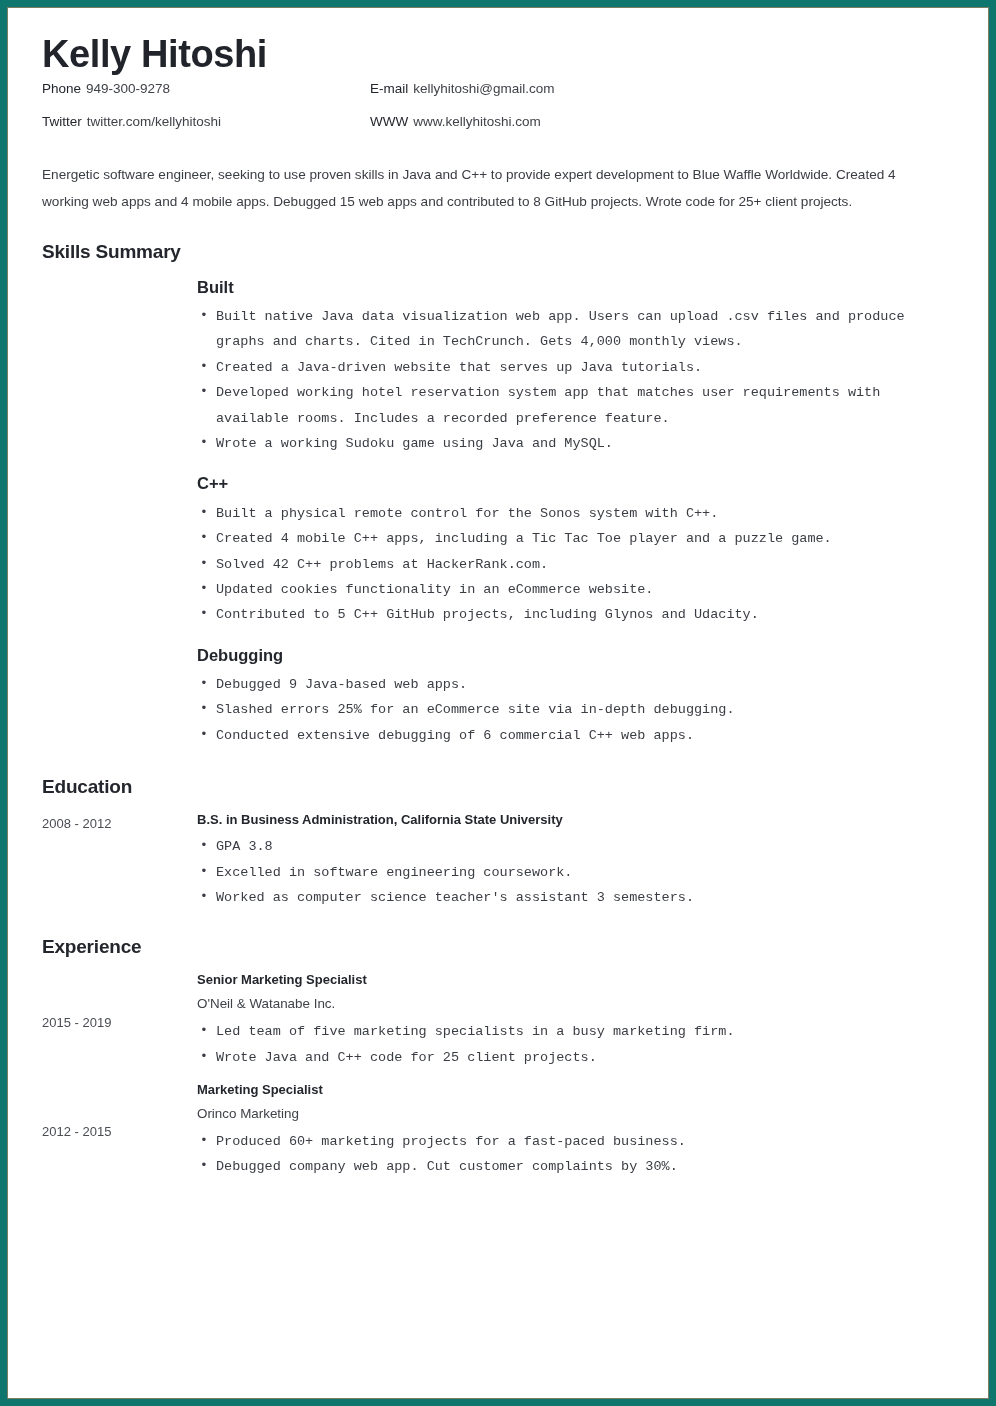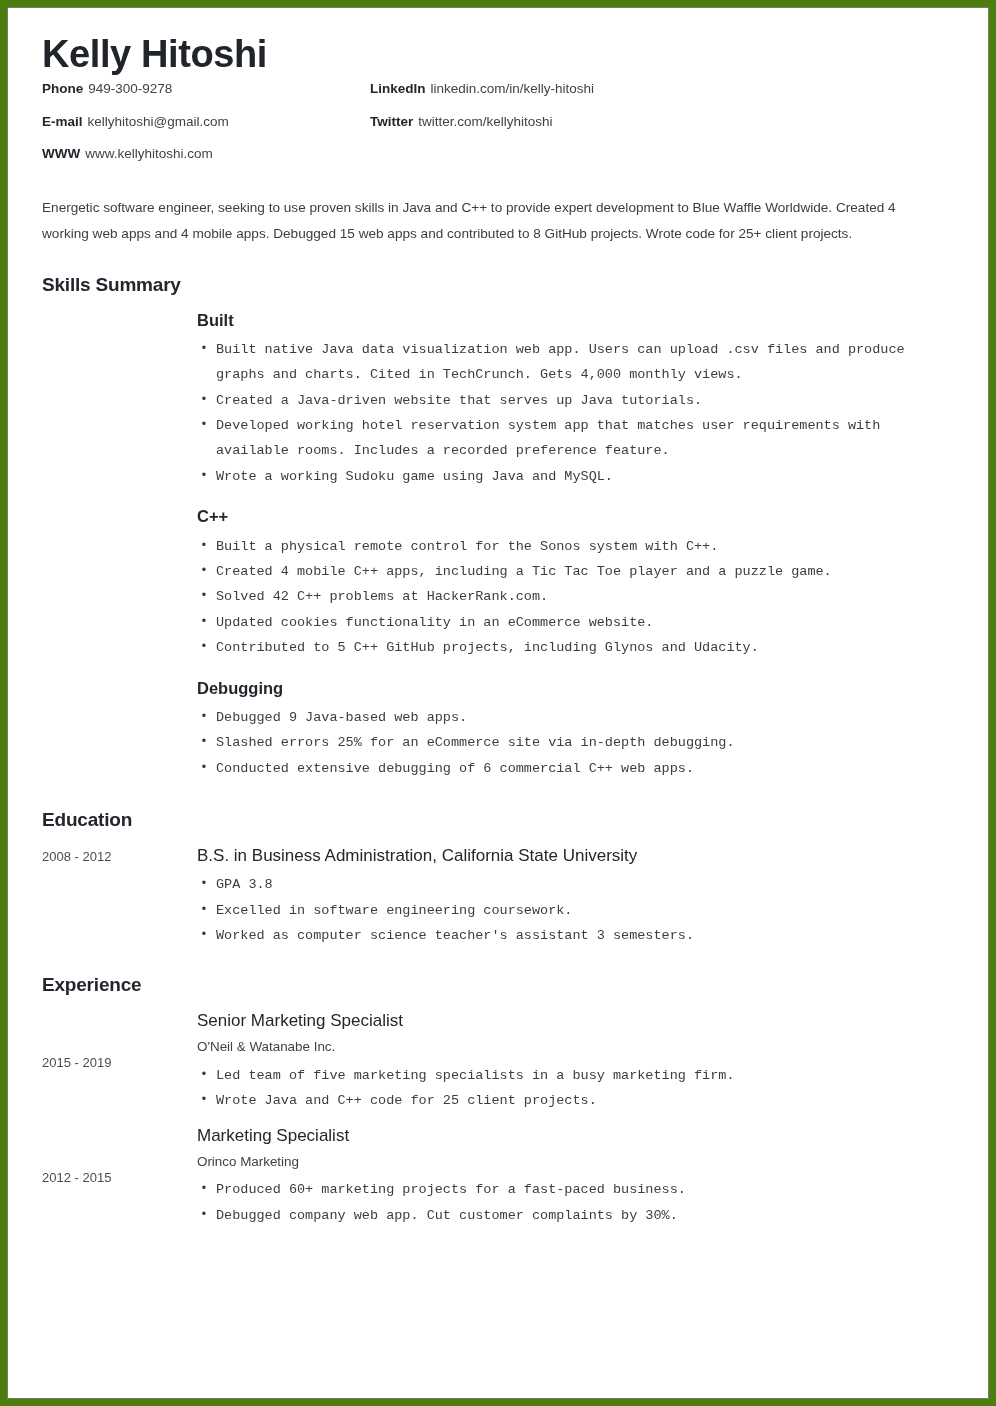--- a/index.html
+++ b/index.html
@@ -10,21 +10,21 @@
   }
   body {
     font-family: "Liberation Sans", sans-serif;
     -webkit-font-smoothing: antialiased;
   }
   .page {
     position: relative;
     width: 996px;
     height: 1406px;
     box-sizing: border-box;
-    background: #4d7c0f;
+    background: #0f766e;
     overflow: hidden;
   }
   .page-frame {
     position: absolute;
     left: 7px;
     top: 7px;
     right: 7px;
     bottom: 7px;
     border: 1px solid #7d7d63;
     background: #ffffff;
@@ -65,21 +65,21 @@
     row-gap: 18px;
     margin-bottom: 33px;
   }
   .contact-item {
     font-size: 13.5px;
     color: #3a3d43;
     line-height: 1.1;
     white-space: nowrap;
   }
   .contact-label {
-    font-weight: bold;
+    font-weight: normal;
     color: #23262c;
     margin-right: 5px;
     text-align: right;
   }
   .contact-value { color: #3f4248; }
 
   
   .summary {
     font-size: 13.6px;
     color: #3a3d43;
@@ -112,22 +112,22 @@
     color: #4a4d53;
     padding-top: 4px;
     line-height: 1.3;
   }
   .row-body {
     flex: 1 1 auto;
     min-width: 0;
   }
 
   .entry-title {
-    font-size: 17px;
-    font-weight: normal;
+    font-size: 13px;
+    font-weight: bold;
     color: #23262c;
     margin: 0 0 5px 0;
     line-height: 1.3;
   }
   .skill-group-title {
     font-size: 16.5px;
     font-weight: bold;
     color: #23262c;
     margin: 0 0 6px 0;
     line-height: 1.3;
@@ -174,23 +174,20 @@
 
 <div class="page">
   <div class="page-frame"></div>
   <div class="sheet">
 
     <h1 class="name">Kelly Hitoshi</h1>
 
     <div class="contacts">
       <div class="contact-item">
         <span class="contact-label">Phone</span><span class="contact-value">949-300-9278</span>
-      </div>
-      <div class="contact-item">
-        <span class="contact-label">LinkedIn</span><span class="contact-value">linkedin.com/in/kelly-hitoshi</span>
       </div>
       <div class="contact-item">
         <span class="contact-label">E-mail</span><span class="contact-value">kellyhitoshi@gmail.com</span>
       </div>
       <div class="contact-item">
         <span class="contact-label">Twitter</span><span class="contact-value">twitter.com/kellyhitoshi</span>
       </div>
       <div class="contact-item">
         <span class="contact-label">WWW</span><span class="contact-value">www.kellyhitoshi.com</span>
       </div>

